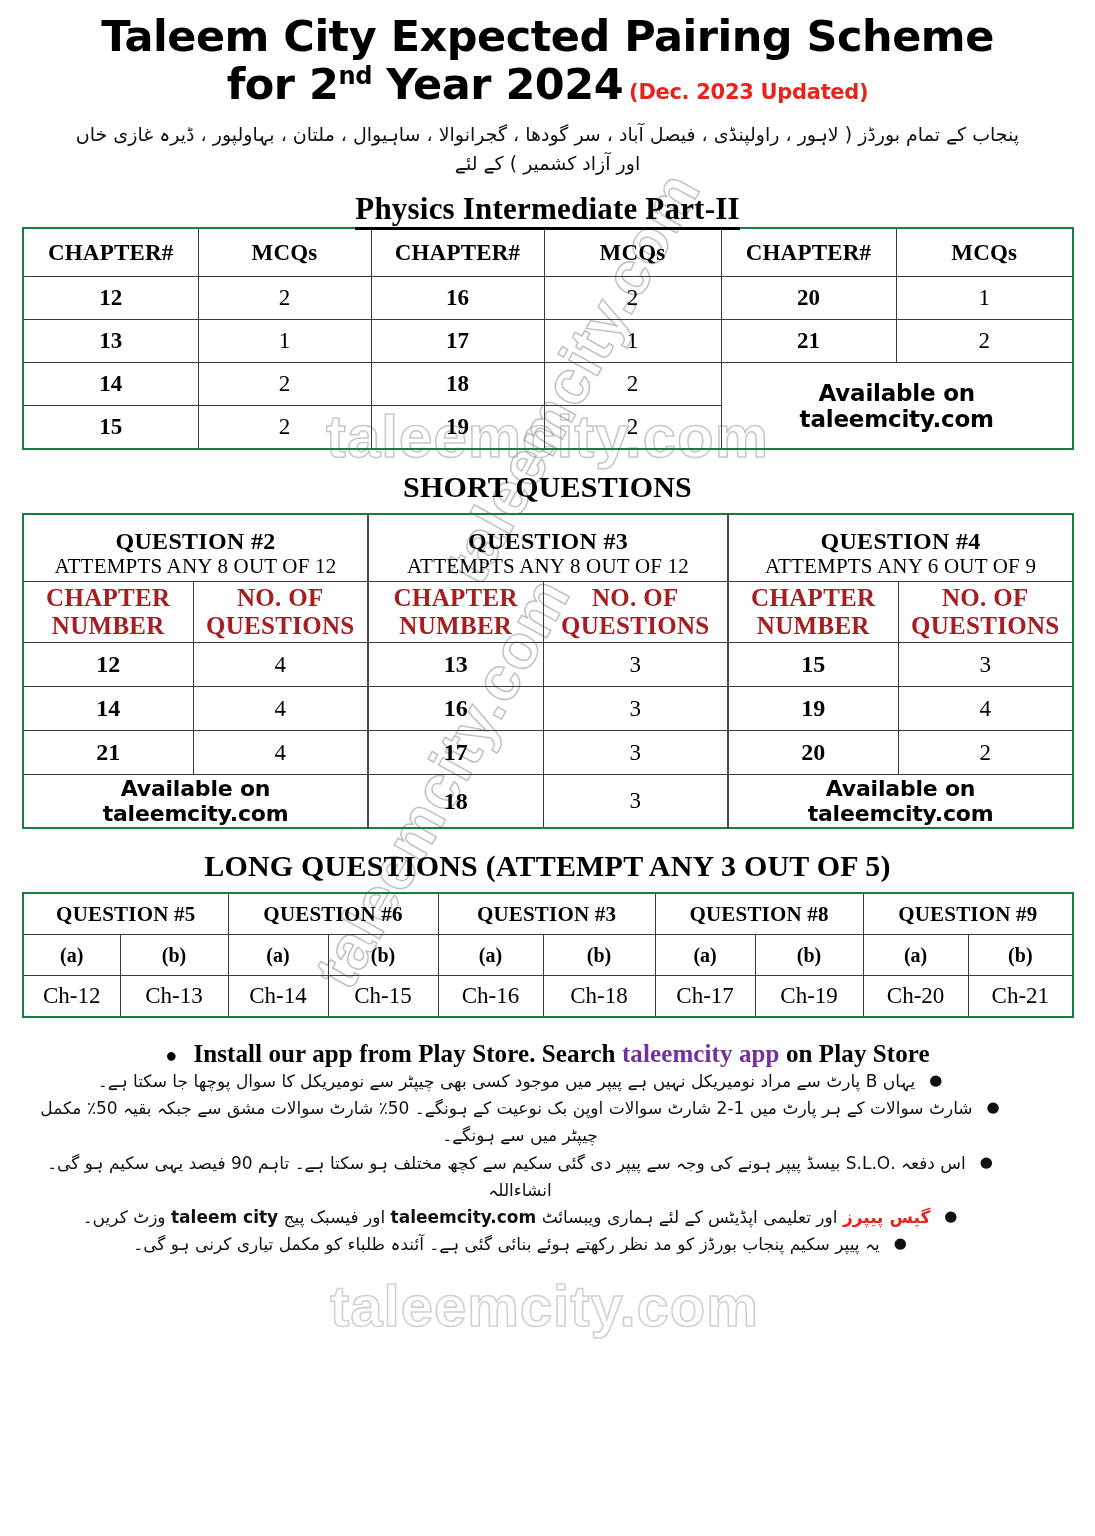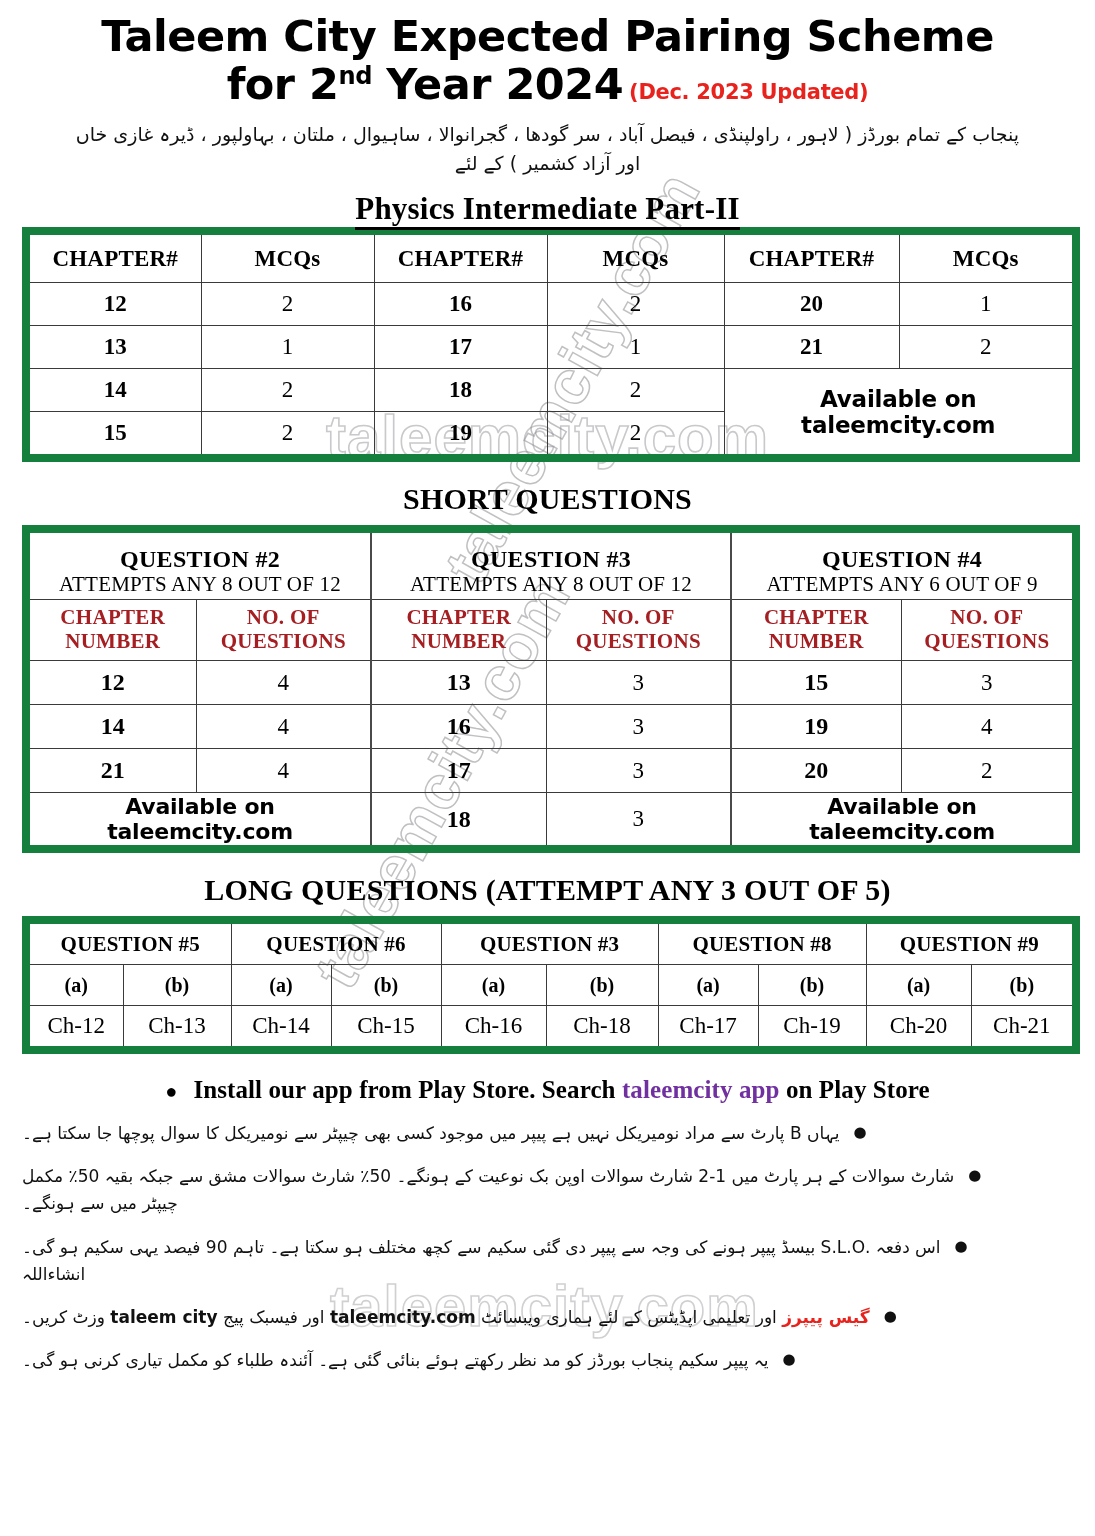--- a/index.html
+++ b/index.html
@@ -109,21 +109,21 @@
     margin: 0 auto;
     table-layout: fixed;
     background: transparent;
   }
   table td, table th {
     border: 1px solid #3a3a3a;
     text-align: center;
     vertical-align: middle;
     background: transparent;
   }
-  .outer { border: 8px solid #15803d; }
+  .outer { border: 2px solid #15803d; }
 
   
   .mcq-table td { height: 40px; font-size: 23px; }
   .mcq-table .hdr {
     font-weight: 700;
     font-size: 23px;
     letter-spacing: 0.2px;
     height: 45px;
   }
   .mcq-table .chap { font-weight: 700; }
@@ -147,21 +147,21 @@
   .sq-table .grp-sub {
     display: block;
     font-weight: 400;
     font-size: 21px;
     letter-spacing: 0.2px;
     padding-bottom: 3px;
   }
   .sq-table .subhdr {
     color: #A51E22;
     font-weight: 700;
-    font-size: 21px;
+    font-size: 25px;
     line-height: 1.12;
     height: 58px;
     letter-spacing: 0.3px;
     text-align: center;
   }
   .sq-table .chapnum { font-weight: 700; font-size: 24px; height: 41px; }
   .sq-table .qcount  { font-weight: 400; font-size: 23px; }
   .sep-l { border-left: 2px solid #4a4a4a !important; }
 
   
@@ -179,26 +179,25 @@
     font-family: "Liberation Serif", serif;
     font-weight: 700;
     font-size: 25px;
     letter-spacing: 0.1px;
   }
   .b-en .dot { margin-right: 16px; font-size: 20px; }
   .purple { color: #7030A0; }
 
   .b-ur {
     direction: rtl;
-    text-align: left;
+    text-align: center;
     font-family: "DejaVu Sans", sans-serif;
     font-size: 17px;
     line-height: 1.6;
     padding: 0 55px 0 0;
-    margin-top: 16px;
     color: #111;
   }
   .b-ur .dot {
     display: inline-block;
     margin-left: 14px;
     font-size: 15px;
     vertical-align: 2px;
   }
   .b-ur .red { color: #E8221C; font-weight: 700; }
   .b-ur .bld { font-family: "DejaVu Sans", sans-serif; font-weight: 700; }

